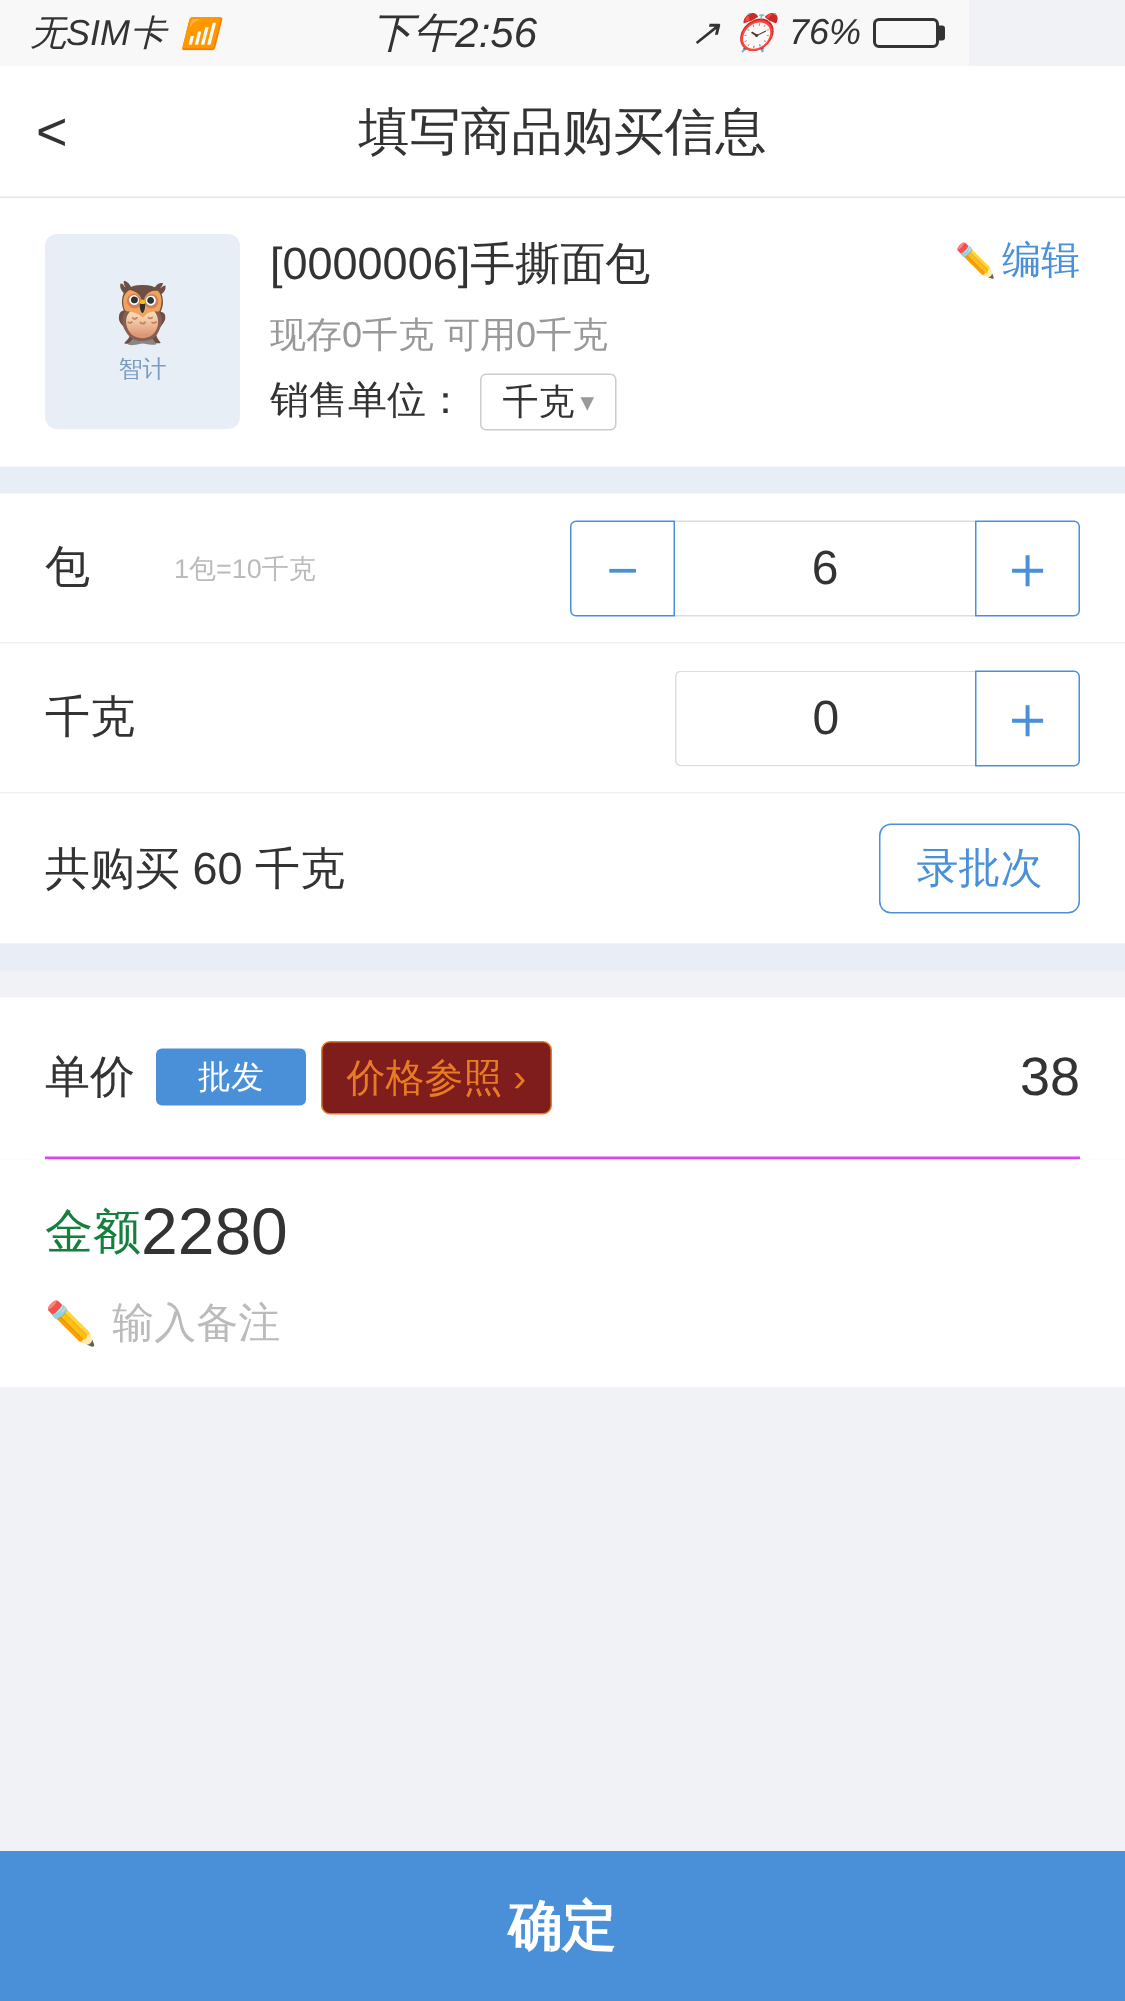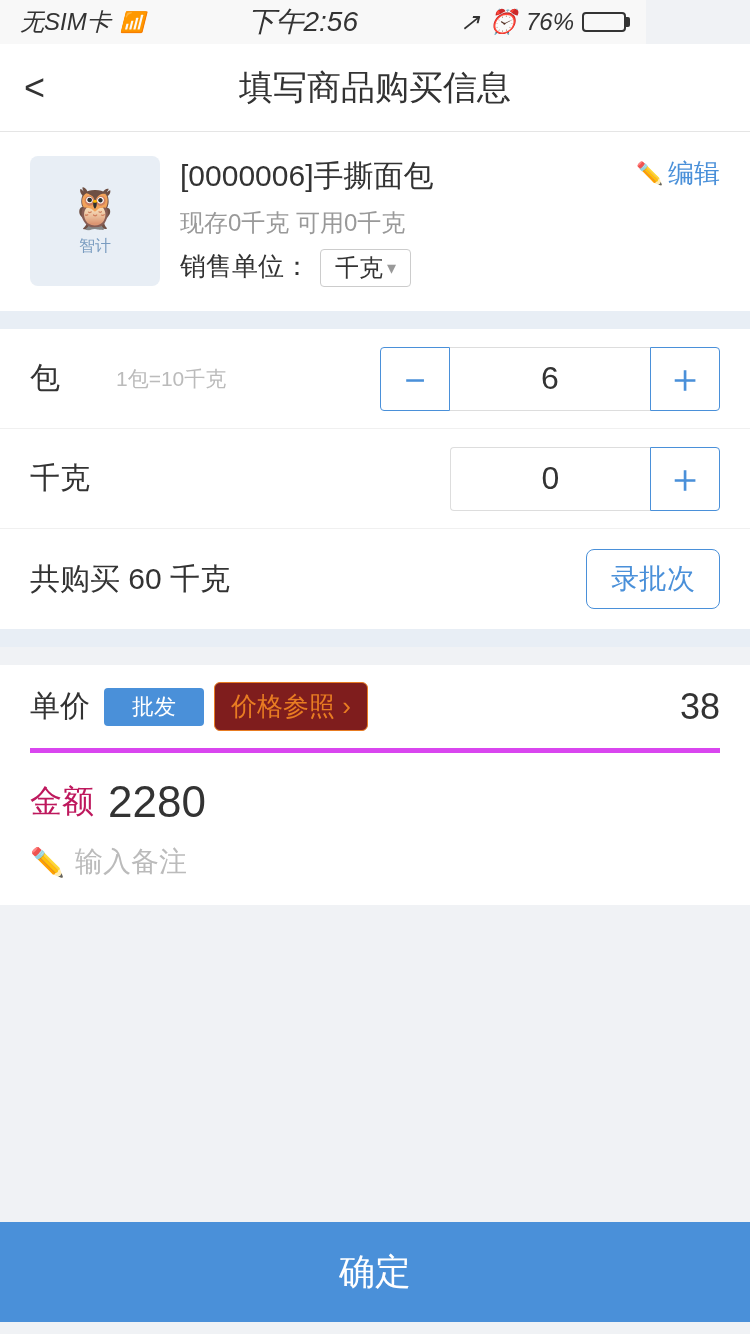--- a/index.html
+++ b/index.html
@@ -140,21 +140,21 @@
       padding: 0 30px;
       height: 100px;
       border-bottom: 1px solid #f0f0f0;
     }
     .input-label {
       font-size: 30px;
       color: #333;
       min-width: 80px;
     }
     .input-hint {
-      font-size: 21px;
+      font-size: 18px;
       color: #bbb;
       margin-left: 6px;
       flex: 1;
     }
     .input-controls {
       display: flex;
       align-items: center;
       gap: 0;
     }
     .ctrl-btn {
@@ -224,22 +224,22 @@
 
     
     .price-section {
       background: #fff;
       padding: 0 30px;
       margin-top: 18px;
     }
     .price-row {
       display: flex;
       align-items: center;
-      height: 88px;
-      border-bottom: 5px solid #d946ef;
+      height: 108px;
+      border-bottom: 2px solid #d946ef;
     }
     .price-label { font-size: 30px; color: #333; margin-right: 14px; }
     .price-badge {
       background: #4a90d9;
       color: #fff;
       font-size: 22px;
       padding: 4px 28px;
       border-radius: 4px;
       margin-right: 10px;
     }
@@ -266,52 +266,52 @@
     .amount-section {
       background: #fff;
       padding: 24px 30px;
       margin-top: 0;
     }
     .amount-row {
       display: flex;
       align-items: center;
       margin-bottom: 16px;
     }
-    .amount-label { font-size: 32px; color: #be185d; margin-right: 14px; }
+    .amount-label { font-size: 32px; color: #15803d; }
     .amount-value { font-size: 44px; color: #333; font-weight: 500; }
     .remark-row {
       display: flex;
       align-items: center;
       gap: 10px;
     }
     .remark-icon { font-size: 28px; color: #999; }
     .remark-text { font-size: 28px; color: #bbb; }
 
     
     .empty-area {
       flex: 1;
       background: #f0f2f5;
       min-height: 300px;
     }
 
     
     .bottom-btn {
       position: fixed;
-      bottom: 12px;
+      bottom: 0;
       left: 0;
       width: 750px;
       height: 100px;
       background: #4a90d9;
       display: flex;
       align-items: center;
       justify-content: center;
       font-size: 36px;
       color: #fff;
       cursor: pointer;
-      font-weight: 400;
+      font-weight: 700;
     }
 
     .page-wrapper {
       min-height: 1334px;
       display: flex;
       flex-direction: column;
       padding-bottom: 100px;
     }
   </style>
 </head>

